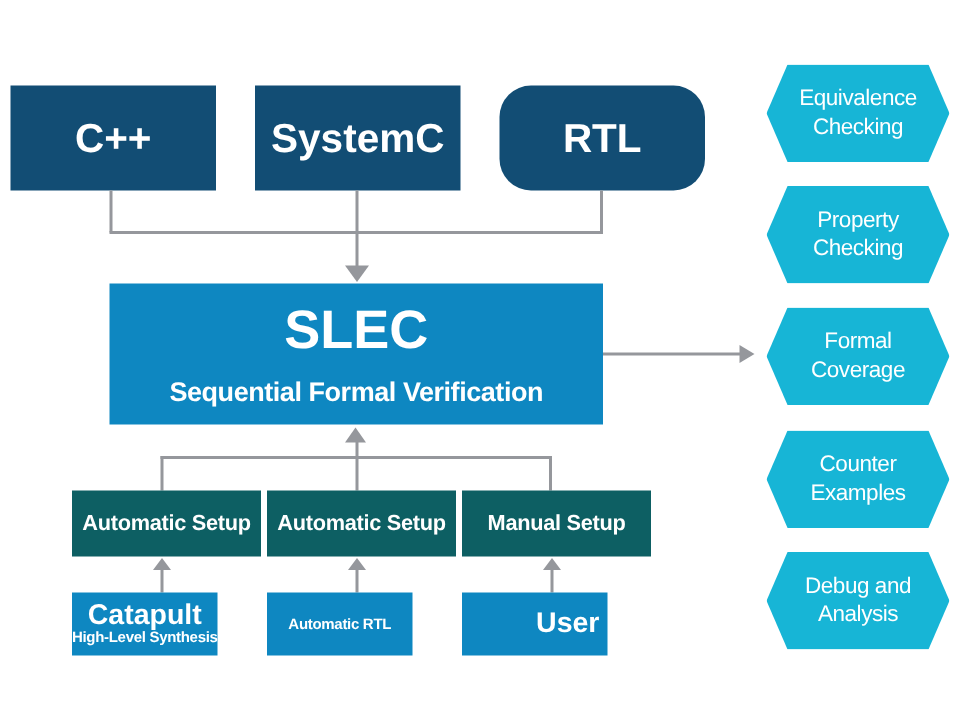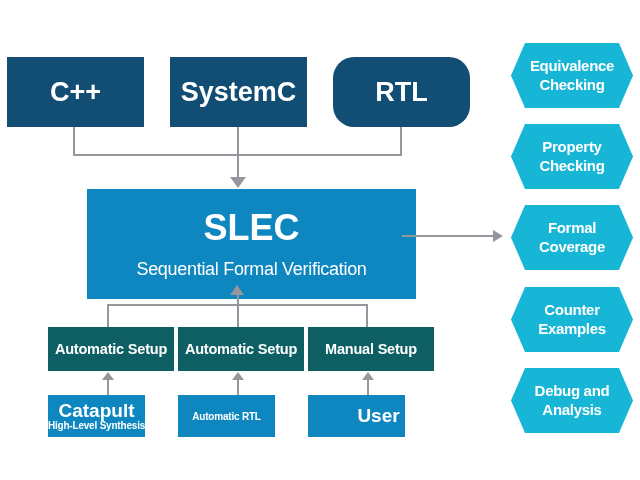--- a/index.html
+++ b/index.html
@@ -4,35 +4,35 @@
 <style>
   html,body{margin:0;padding:0;background:#fff;}
   .canvas{
     position:relative;width:640px;height:480px;overflow:hidden;
     background:var(--c-background,#ffffff);
     font-family:"Liberation Sans",sans-serif;
   }
   .box{position:absolute;display:flex;flex-direction:column;align-items:center;justify-content:center;box-sizing:border-box;text-align:center;}
   .src{top:57px;width:137px;height:70px;background:var(--c-navy,#124d74);}
   .src-label{color:var(--c-text,#fff);font-size:27px;font-weight:700;letter-spacing:0;}
-  .slec{left:87px;top:189px;width:329px;height:110px;background:var(--c-blue,#0e87c1);}
+  .slec{left:73px;top:189px;width:329px;height:94px;background:var(--c-blue,#0e87c1);}
   .slec-title{color:var(--c-text,#fff);font-size:36px;font-weight:700;line-height:1.1;}
-  .slec-sub{color:var(--c-text,#fff);font-size:18px;font-weight:400;letter-spacing:-0.3px;margin-top:12px;}
+  .slec-sub{color:var(--c-text,#fff);font-size:18px;font-weight:700;letter-spacing:-0.3px;margin-top:12px;}
   .setup{top:327px;width:126px;height:44px;background:var(--c-teal,#0d5f63);}
   .setup-label{color:var(--c-text,#fff);font-size:14.5px;font-weight:700;letter-spacing:-0.2px;white-space:nowrap;}
   .tool{top:395px;width:97px;height:42px;background:var(--c-blue,#0e87c1);text-align:right;}
   .tool-title{color:var(--c-text,#fff);font-size:19px;font-weight:700;line-height:1.05;}
   .tool-sub{color:var(--c-text,#fff);font-size:10px;font-weight:700;letter-spacing:-0.2px;white-space:nowrap;}
   .hex{
     position:absolute;left:511px;width:122px;height:65px;
     background:var(--c-cyan,#17b5d6);
     clip-path:polygon(0% 50%,11.5% 0%,88.5% 0%,100% 50%,88.5% 100%,11.5% 100%);
     display:flex;flex-direction:column;align-items:center;justify-content:center;text-align:center;
   }
-  .hex span{display:block;color:var(--c-text,#fff);font-size:15px;font-weight:700;line-height:1.25;letter-spacing:-0.3px;white-space:nowrap;}
+  .hex span{display:block;color:var(--c-text,#fff);font-size:15px;font-weight:400;line-height:1.25;letter-spacing:-0.3px;white-space:nowrap;}
   .hline,.vline{position:absolute;background:var(--c-connector,#95979c);}
   .hline{height:2px;}
   .vline{width:2px;}
   .arr{position:absolute;width:0;height:0;}
   .arr-down{border-left:8px solid transparent;border-right:8px solid transparent;border-top:11px solid var(--c-connector,#95979c);}
   .arr-up{border-left:7px solid transparent;border-right:7px solid transparent;border-bottom:10px solid var(--c-connector,#95979c);}
   .arr-up-sm{border-left:6px solid transparent;border-right:6px solid transparent;border-bottom:8px solid var(--c-connector,#95979c);}
   .arr-right{border-top:6px solid transparent;border-bottom:6px solid transparent;border-left:10px solid var(--c-connector,#95979c);}
 </style>
 </head>

